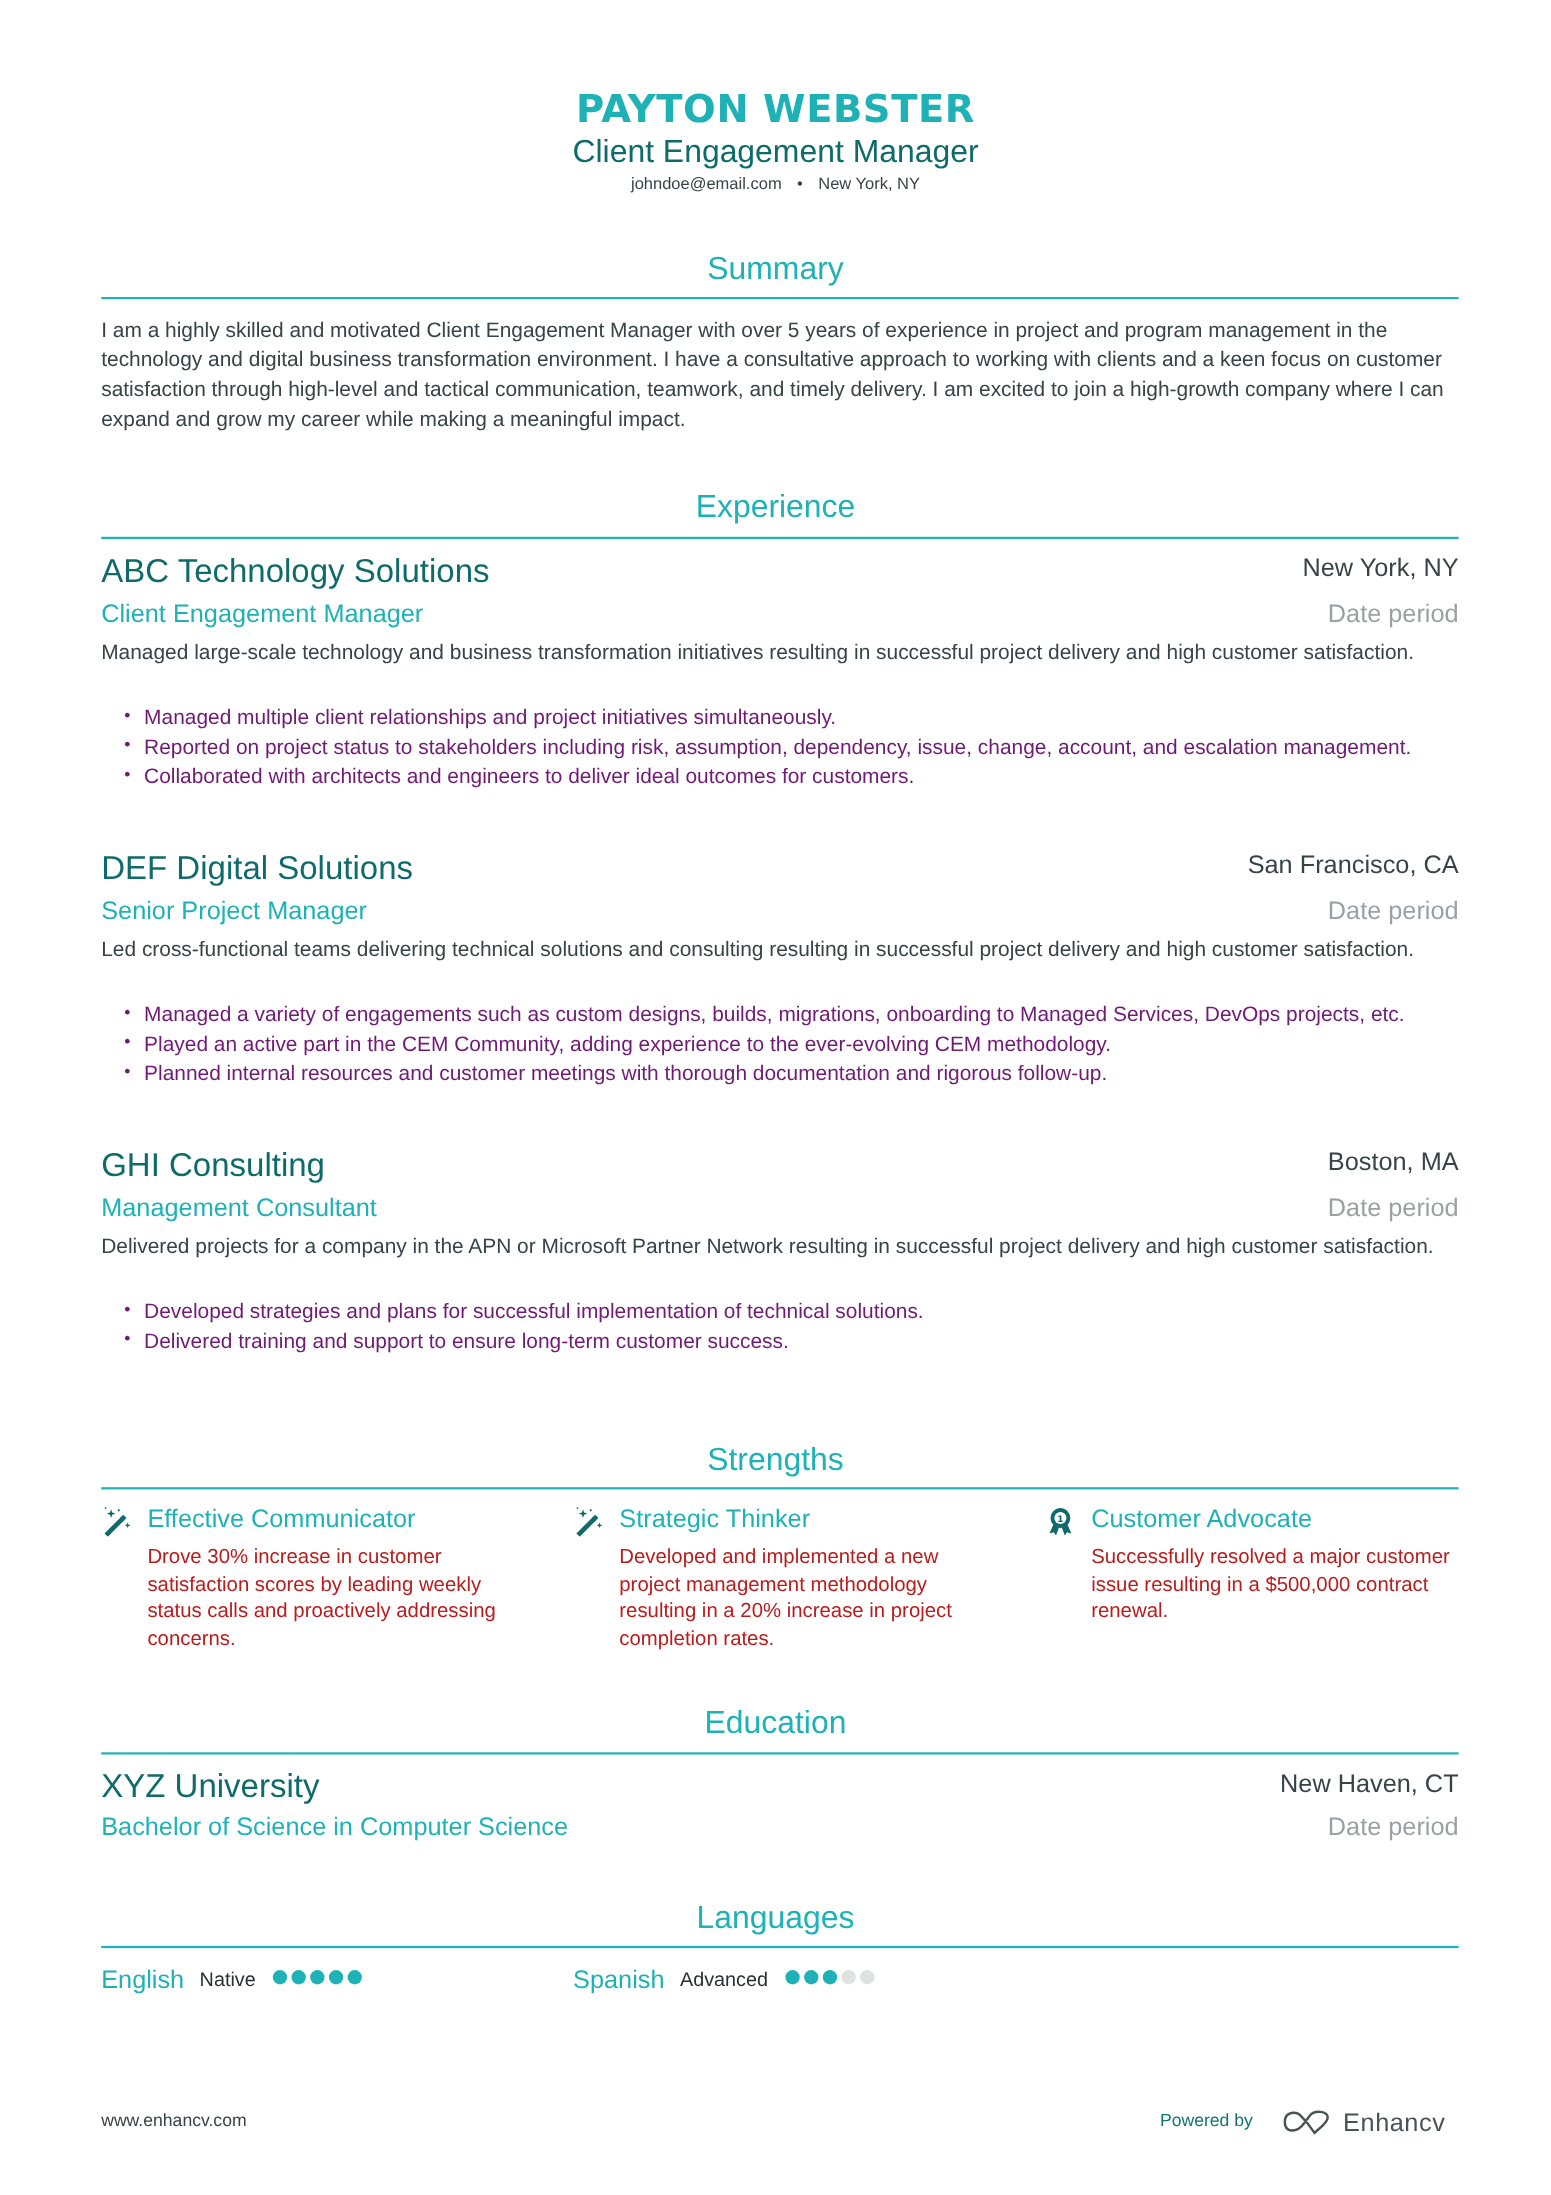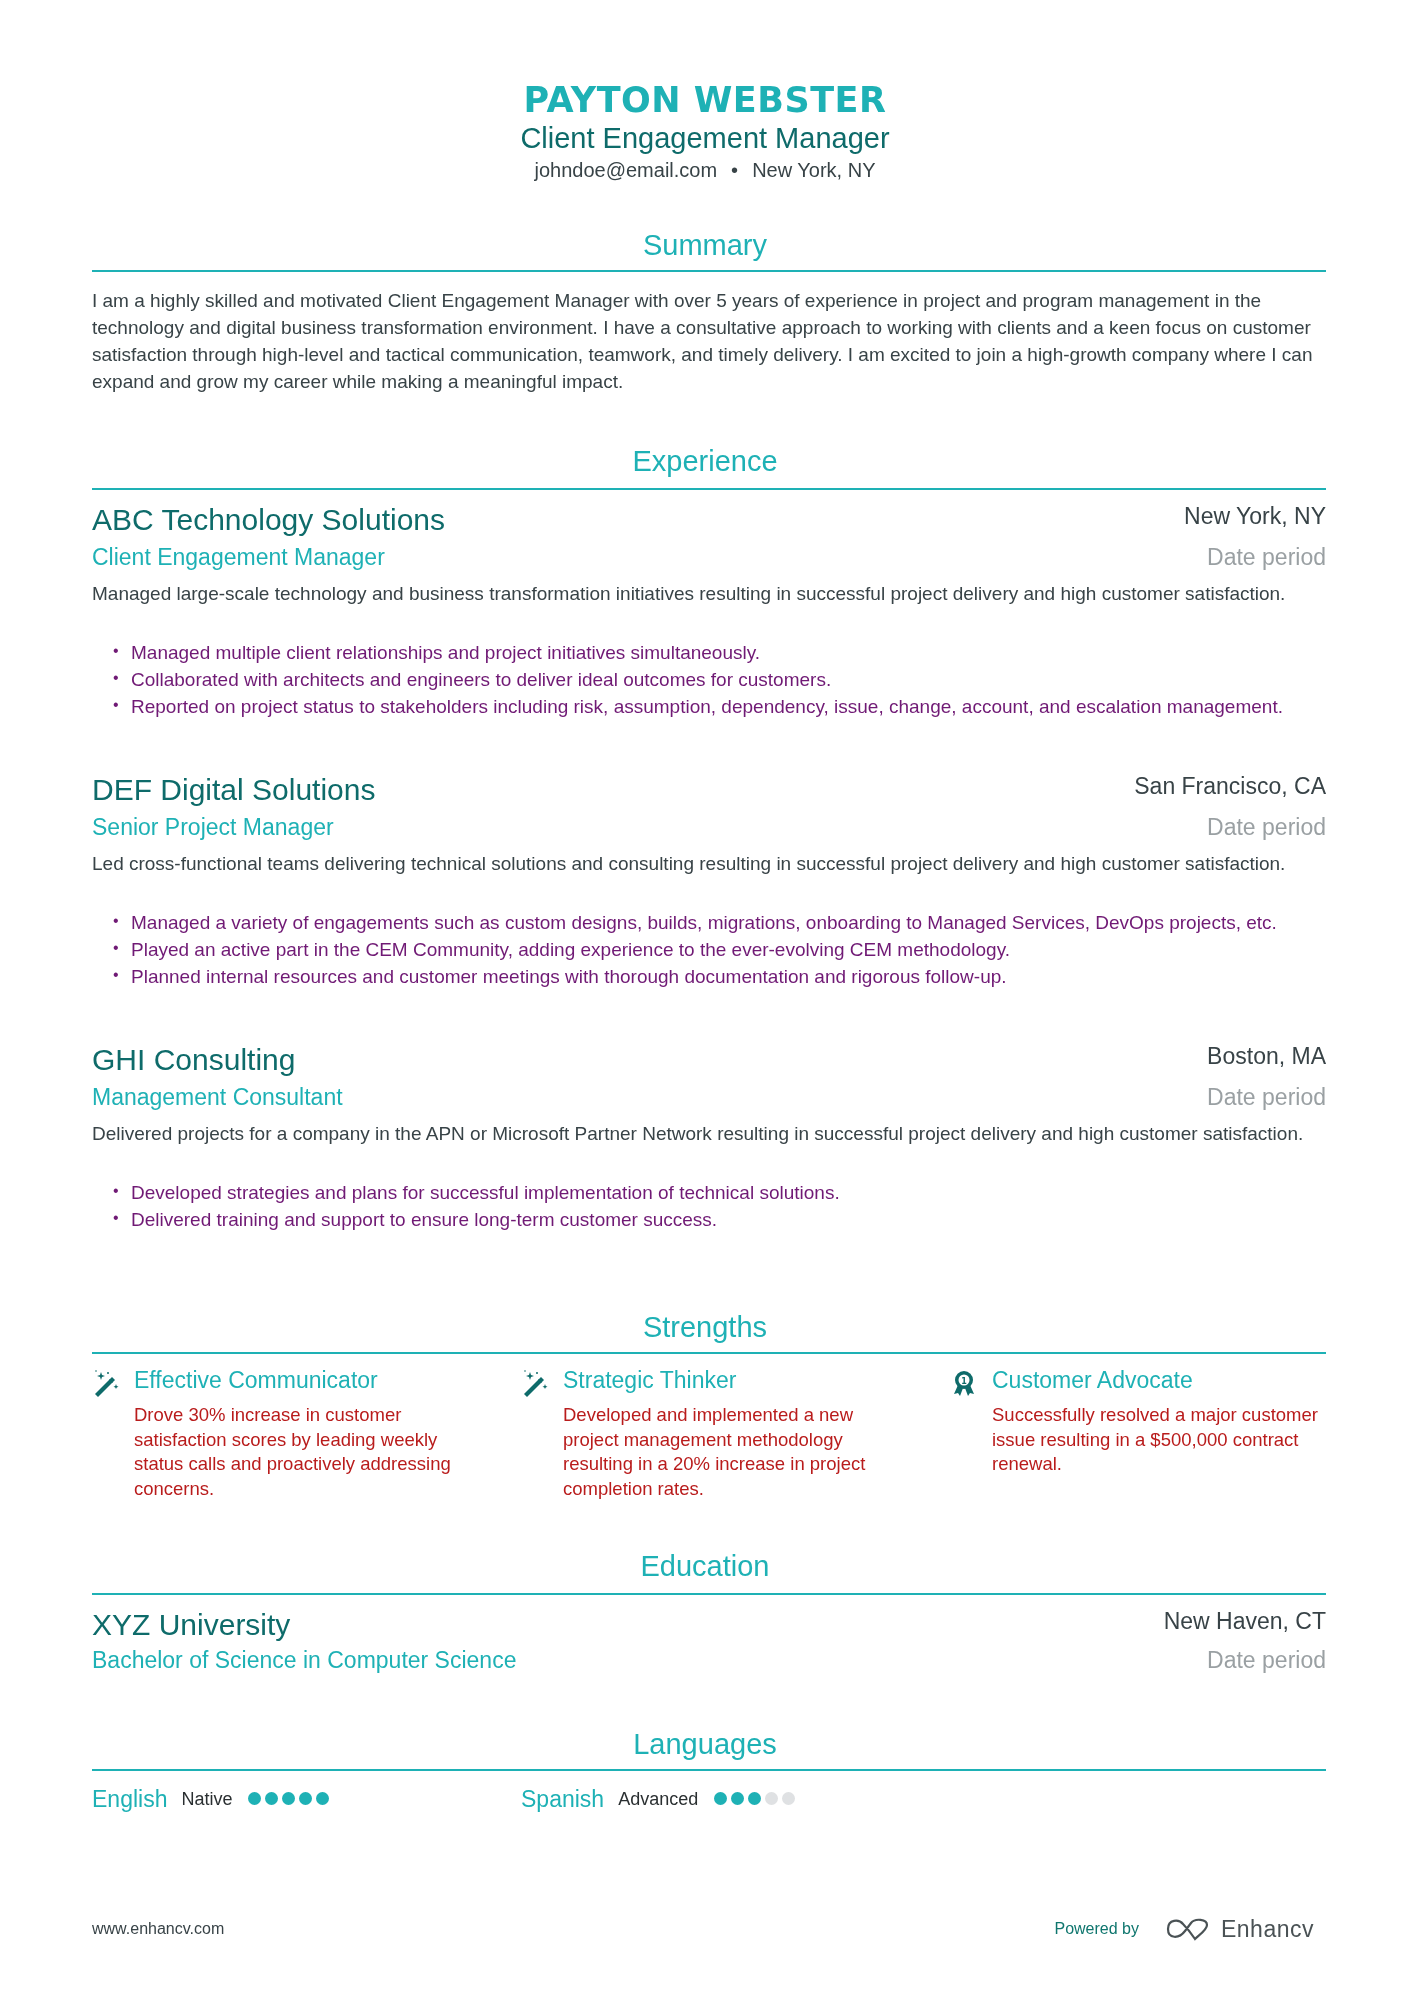--- a/index.html
+++ b/index.html
@@ -2,21 +2,21 @@
 <html><head>
 <meta charset="utf-8">
 <style>
   * { box-sizing: border-box; margin: 0; padding: 0; }
   html, body { width: 1410px; height: 1995px; background: #ffffff; }
   body { position: relative; font-family: "Liberation Sans", "DejaVu Sans", sans-serif; color: #384347; overflow: hidden; }
   .abs { position: absolute; }
   .center { left: 0; width: 1410px; text-align: center; }
   .name { top: 80px; font-size: 35px; font-weight: bold; color: #1eb1b5; letter-spacing: 0.5px; font-family: "DejaVu Sans", sans-serif; }
   .headline { top: 122px; font-size: 29px; color: #0e6b6a; }
-  .contact { top: 159px; font-size: 20px; color: #384347; }
+  .contact { top: 159px; font-size: 15px; color: #384347; }
   .contact .dot { display: inline-block; margin: 0 14px; }
   .sec-title { font-size: 29px; color: #1eb1b5; }
   .rule { left: 92px; width: 1234px; height: 2px; background: #1eb1b5; }
   .para { left: 92px; width: 1234px; font-size: 19px; line-height: 27px; color: #384347; }
   .company { left: 92px; font-size: 30px; color: #0e6b6a; }
   .location { right: 84px; font-size: 23px; color: #384347; text-align: right; }
   .role { left: 92px; font-size: 23px; color: #1eb1b5; }
   .date { right: 84px; font-size: 23px; color: #9aa0a3; text-align: right; }
   ul.bullets { left: 108px; width: 1234px; list-style: none; font-size: 19px; line-height: 27px; color: #701a75; }
   ul.bullets li { position: relative; padding-left: 23px; }
@@ -52,22 +52,22 @@
 <div class="abs center sec-title" style="top:445px;">Experience</div>
 <div class="abs rule" style="top:488px;"></div>
 
 <div class="abs company" style="top:503px;">ABC Technology Solutions</div>
 <div class="abs location" style="top:503px;">New York, NY</div>
 <div class="abs role" style="top:544px;">Client Engagement Manager</div>
 <div class="abs date" style="top:544px;">Date period</div>
 <div class="abs para" style="top:580px;">Managed large-scale technology and business transformation initiatives resulting in successful project delivery and high customer satisfaction.</div>
 <ul class="abs bullets" style="top:639px;">
   <li>Managed multiple client relationships and project initiatives simultaneously.</li>
+  <li>Reported on project status to stakeholders including risk, assumption, dependency, issue, change, account, and escalation management.</li>
   <li>Collaborated with architects and engineers to deliver ideal outcomes for customers.</li>
-  <li>Reported on project status to stakeholders including risk, assumption, dependency, issue, change, account, and escalation management.</li>
 </ul>
 
 <div class="abs company" style="top:773px;">DEF Digital Solutions</div>
 <div class="abs location" style="top:773px;">San Francisco, CA</div>
 <div class="abs role" style="top:814px;">Senior Project Manager</div>
 <div class="abs date" style="top:814px;">Date period</div>
 <div class="abs para" style="top:850px;">Led cross-functional teams delivering technical solutions and consulting resulting in successful project delivery and high customer satisfaction.</div>
 <ul class="abs bullets" style="top:909px;">
   <li>Managed a variety of engagements such as custom designs, builds, migrations, onboarding to Managed Services, DevOps projects, etc.</li>
   <li>Played an active part in the CEM Community, adding experience to the ever-evolving CEM methodology.</li>

